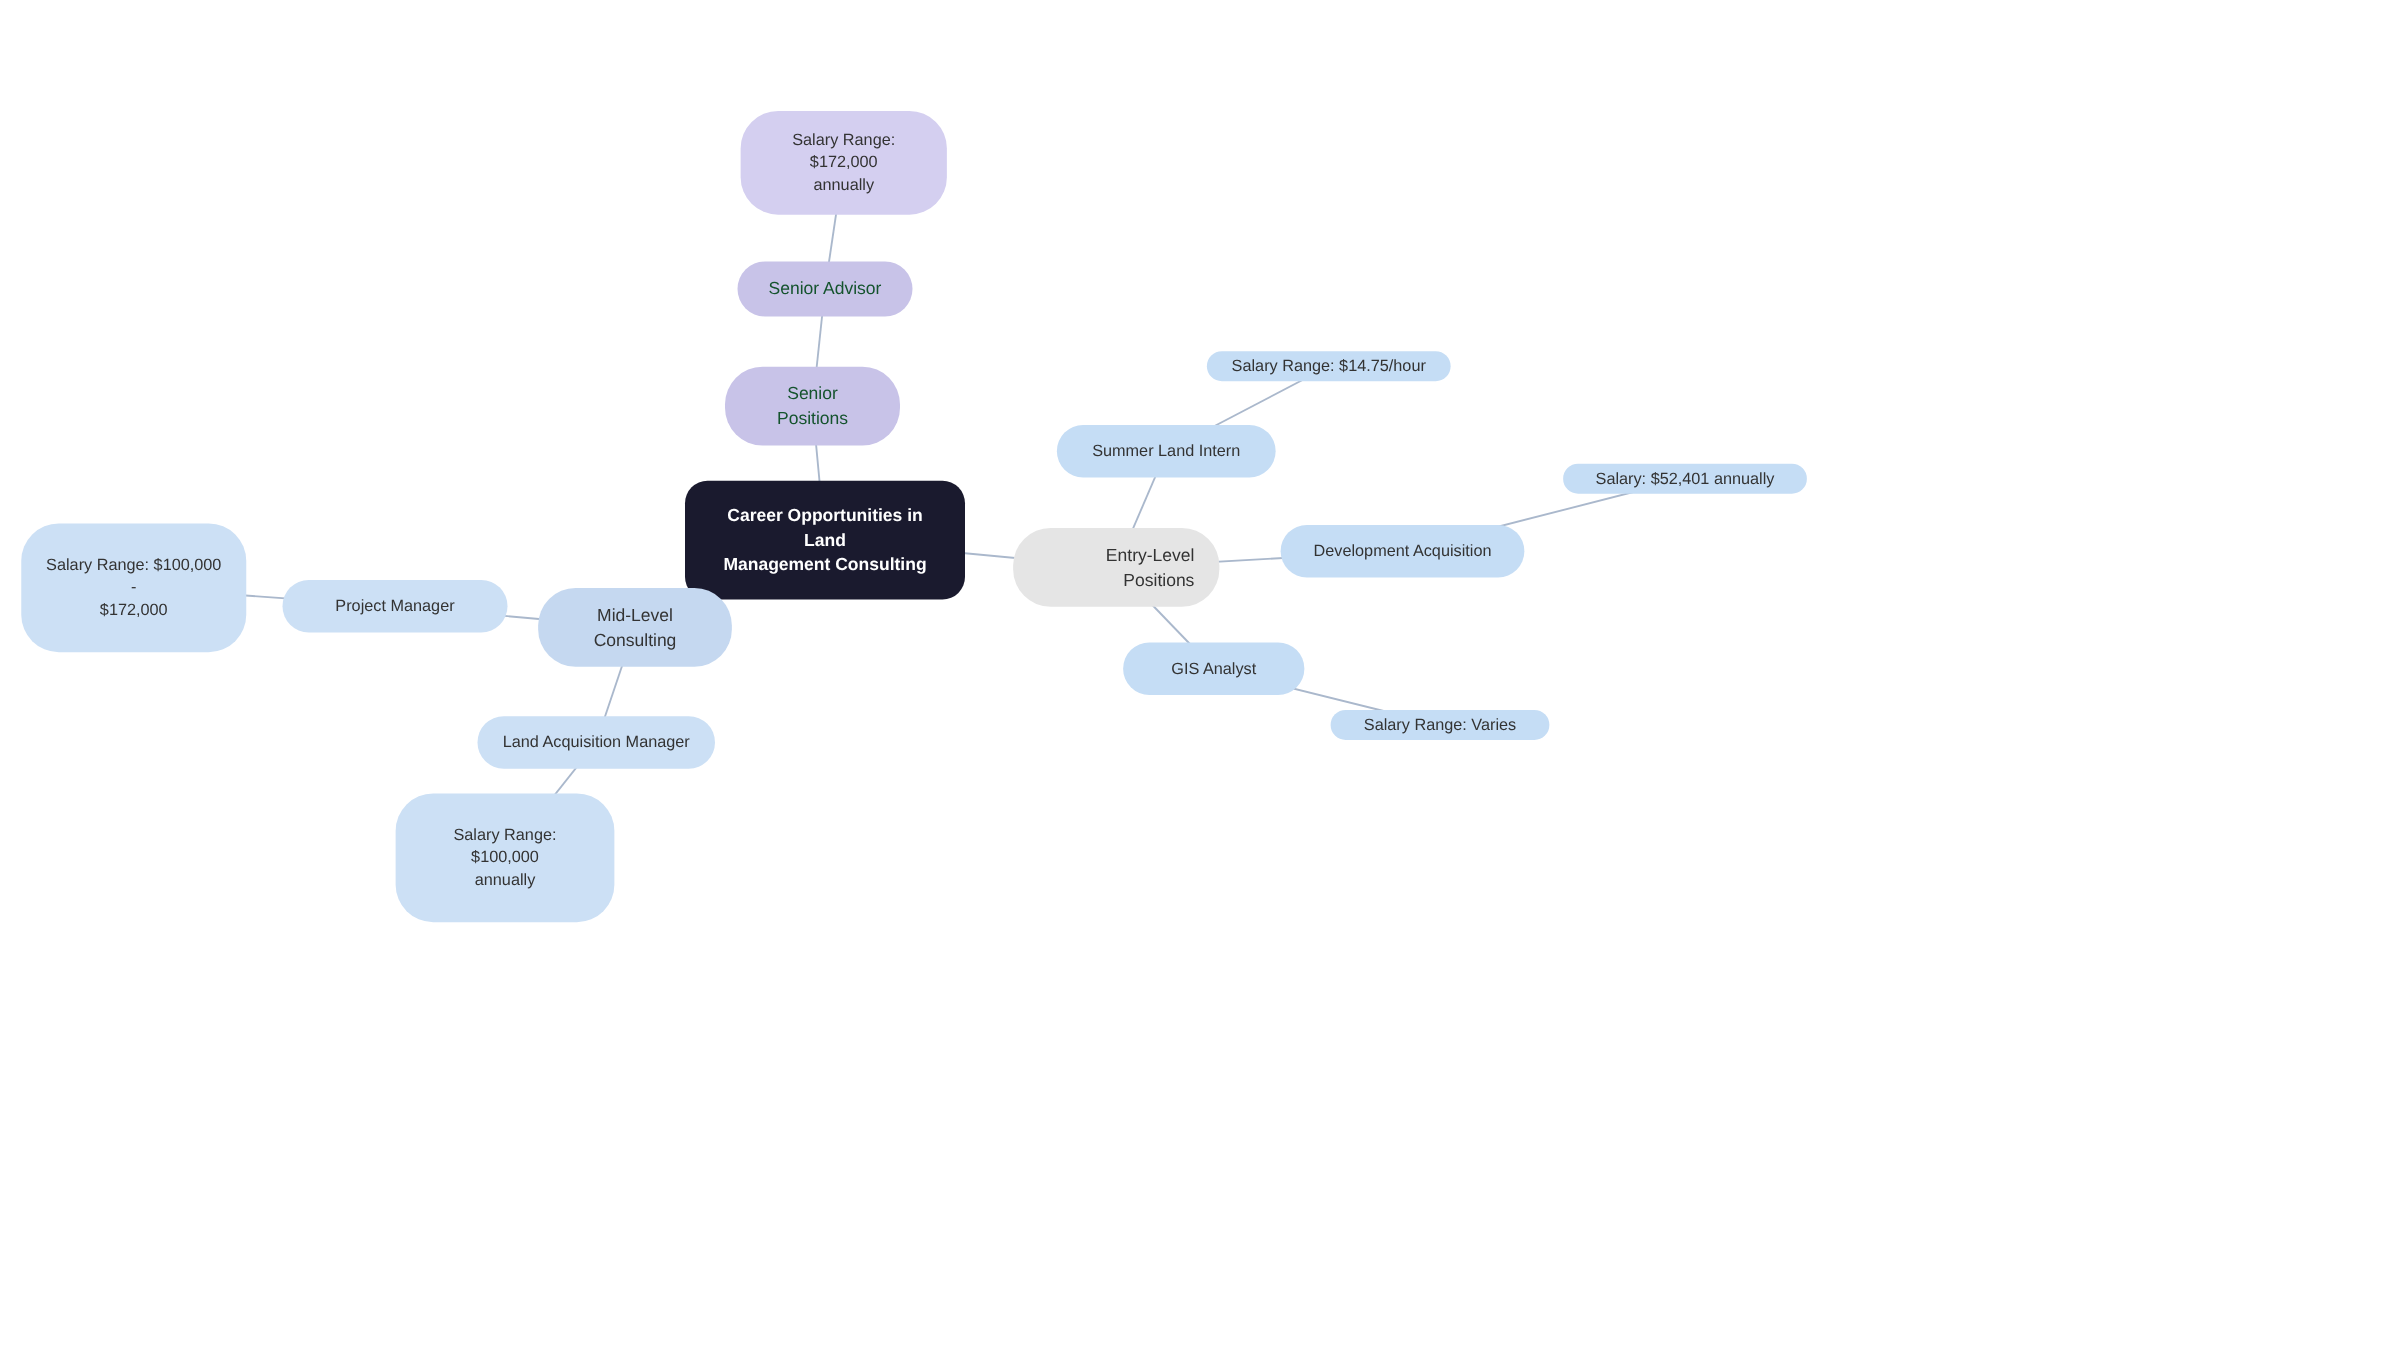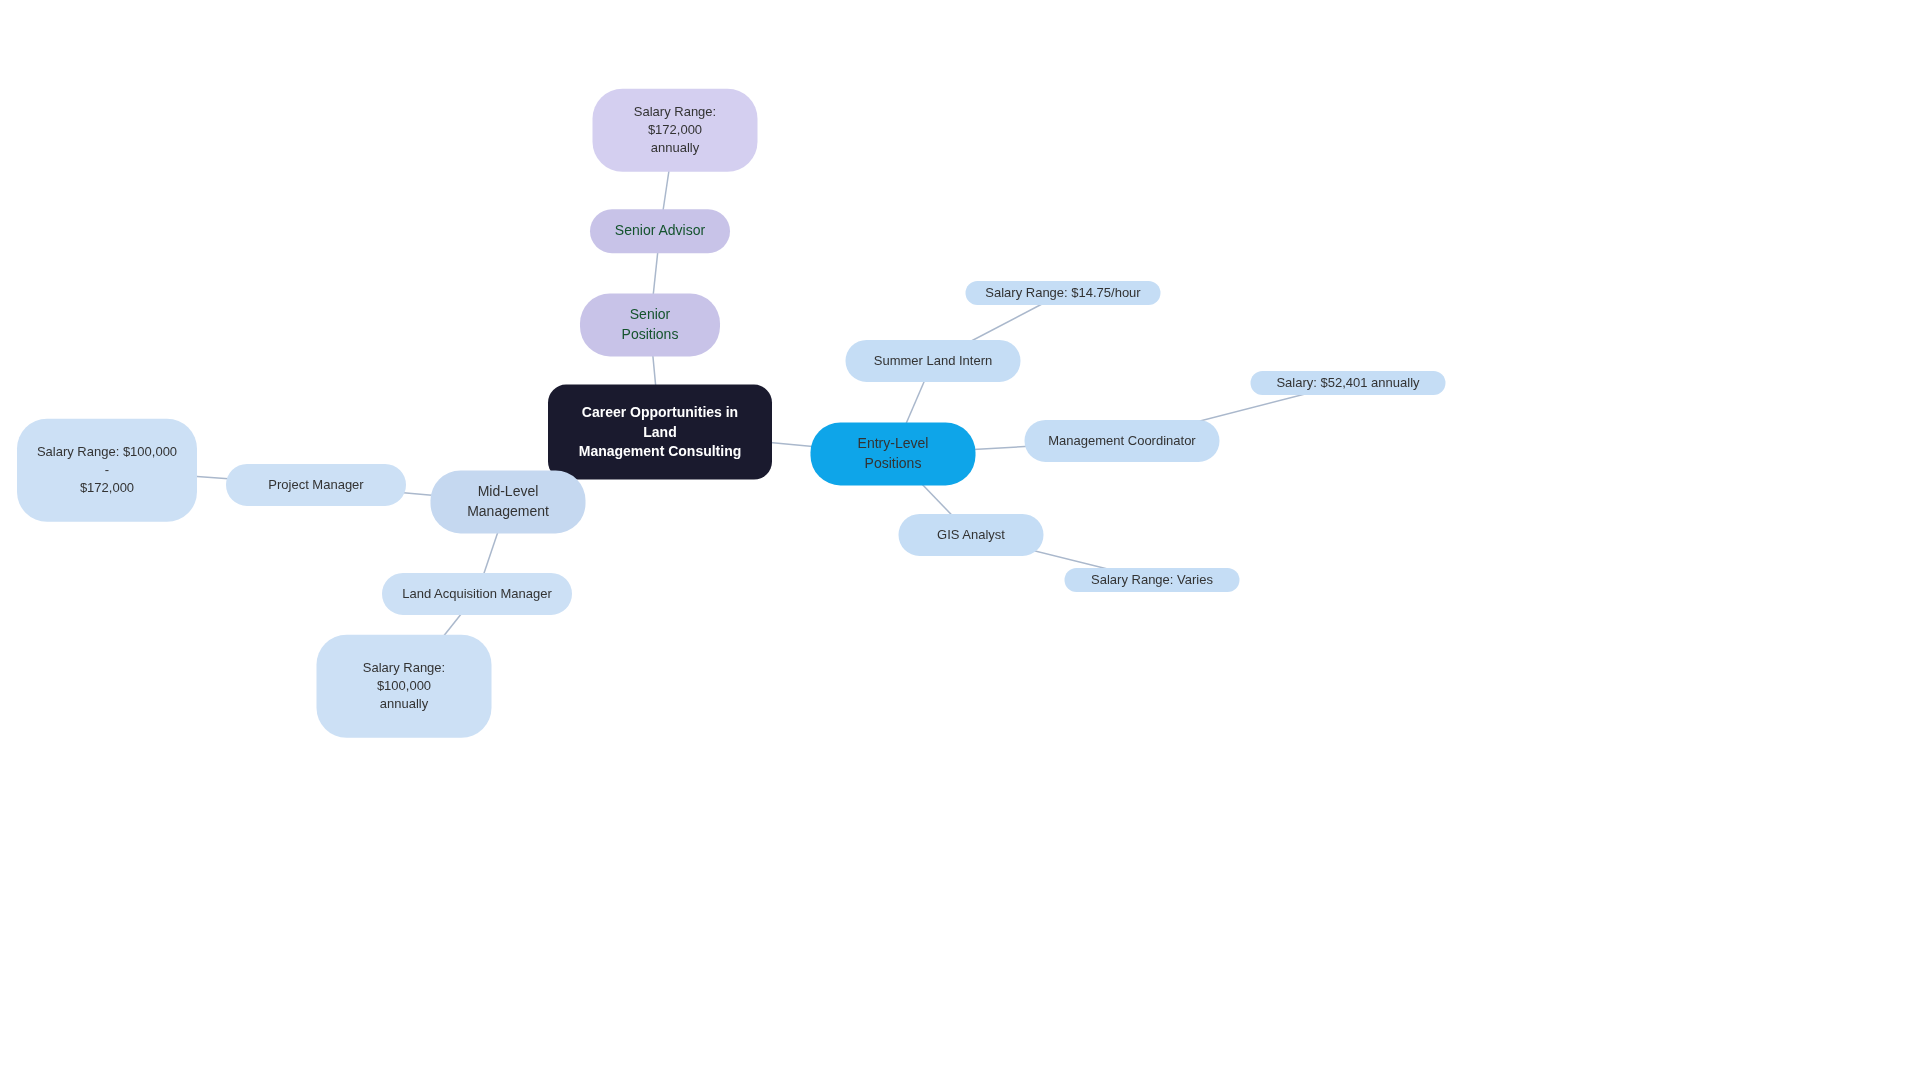--- a/index.html
+++ b/index.html
@@ -65,25 +65,26 @@
     }
     .node-salary-mid {
       background: #cce0f5;
       color: #333;
       width: 175px;
       padding: 24px 18px;
       border-radius: 30px;
       font-size: 13px;
     }
     .node-entry-group {
-      background: #0ea5e9;
+      background: #e5e5e5;
       color: #333;
       width: 165px;
       padding: 12px 20px;
       border-radius: 30px;
+      text-align: right;
     }
     .node-entry-sub {
       background: #c5ddf5;
       color: #333;
       width: 175px;
       padding: 12px 20px;
       border-radius: 30px;
       font-size: 13px;
     }
     .node-salary-entry {
@@ -143,35 +144,35 @@
 </svg>
 
 <div class="node node-root" style="left:660px; top:432px; width:224px;">Career Opportunities in Land<br>Management Consulting</div>
 
 <div class="node node-senior-group" style="left:650px; top:325px;">Senior Positions</div>
 
 <div class="node node-senior-group" style="left:660px; top:231px;">Senior Advisor</div>
 
 <div class="node node-salary-senior" style="left:675px; top:130px;">Salary Range: $172,000<br>annually</div>
 
-<div class="node node-mid-group" style="left:508px; top:502px;">Mid-Level Management</div>
+<div class="node node-mid-group" style="left:508px; top:502px;">Mid-Level Consulting</div>
 
 <div class="node node-mid-sub" style="left:316px; top:485px;">Project Manager</div>
 
 <div class="node node-salary-mid" style="left:107px; top:470px; width:180px;">Salary Range: $100,000 -<br>$172,000</div>
 
 <div class="node node-mid-sub" style="left:477px; top:594px; width:190px;text-align:right;">Land Acquisition Manager</div>
 
 <div class="node node-salary-mid" style="left:404px; top:686px;">Salary Range: $100,000<br>annually</div>
 
 <div class="node node-entry-group" style="left:893px; top:454px;">Entry-Level Positions</div>
 
 <div class="node node-entry-sub" style="left:933px; top:361px;">Summer Land Intern</div>
 
 <div class="node node-salary-entry" style="left:1063px; top:293px; width:195px;">Salary Range: $14.75/hour</div>
 
-<div class="node node-entry-sub" style="left:1122px; top:441px; width:195px;">Management Coordinator</div>
+<div class="node node-entry-sub" style="left:1122px; top:441px; width:195px;">Development Acquisition</div>
 
 <div class="node node-salary-entry" style="left:1348px; top:383px; width:195px;">Salary: $52,401 annually</div>
 
 <div class="node node-entry-sub" style="left:971px; top:535px; width:145px;">GIS Analyst</div>
 
 <div class="node node-salary-entry" style="left:1152px; top:580px; width:175px;">Salary Range: Varies</div>
 
 </body></html>

